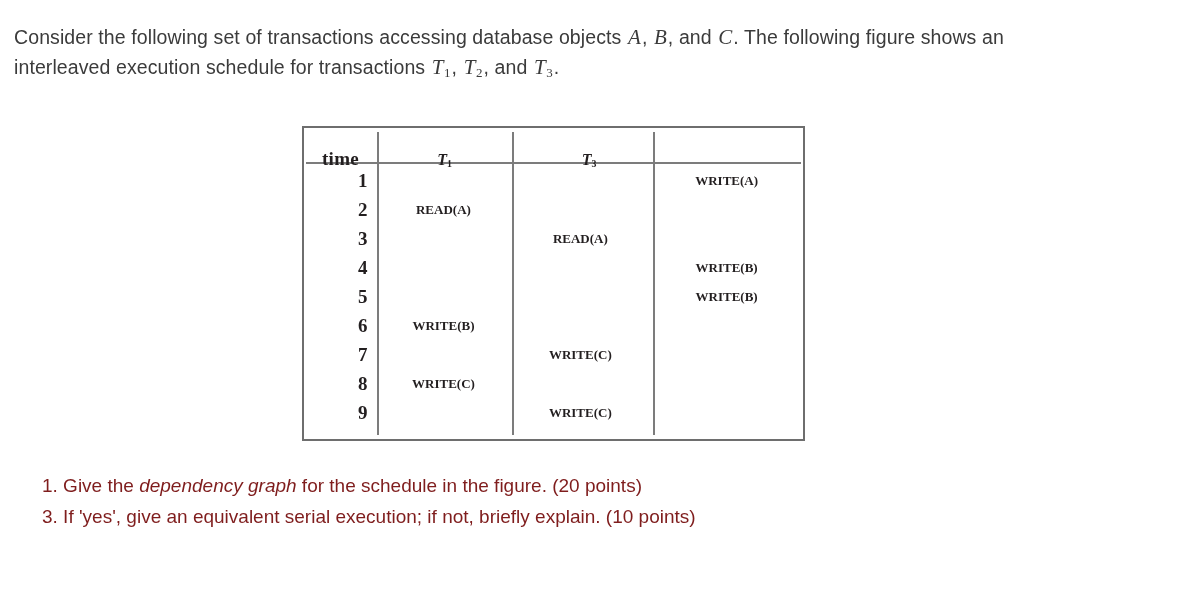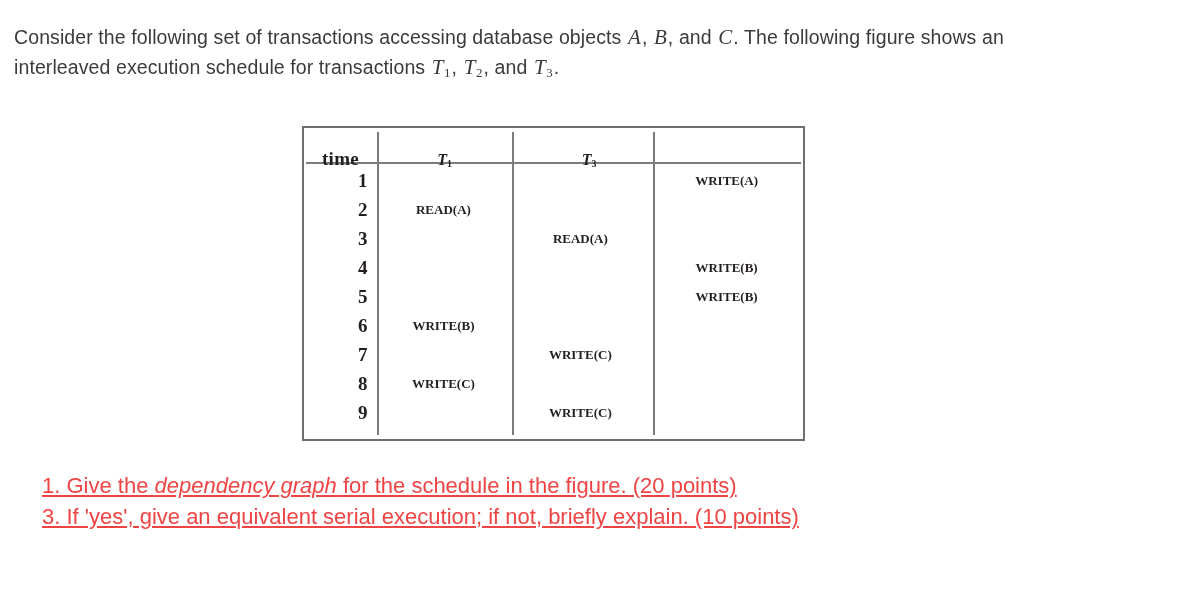--- a/index.html
+++ b/index.html
@@ -136,24 +136,23 @@
     font-size: 0.62em;
     vertical-align: -0.2em;
   }
 
   
   .qlist {
     position: absolute;
     left: 42px;
     top: 470px;
     width: 1000px;
-    font-size: 22px;
+    font-size: 19px;
     line-height: 31px;
-    color: #ef4444;
-    text-decoration: underline;
+    color: #7f1d1d;
   }
   .qitem {
     white-space: nowrap;
   }
   .em { font-style: italic; }
 </style>
 </head>
 <body>
 
 <div class="intro">

